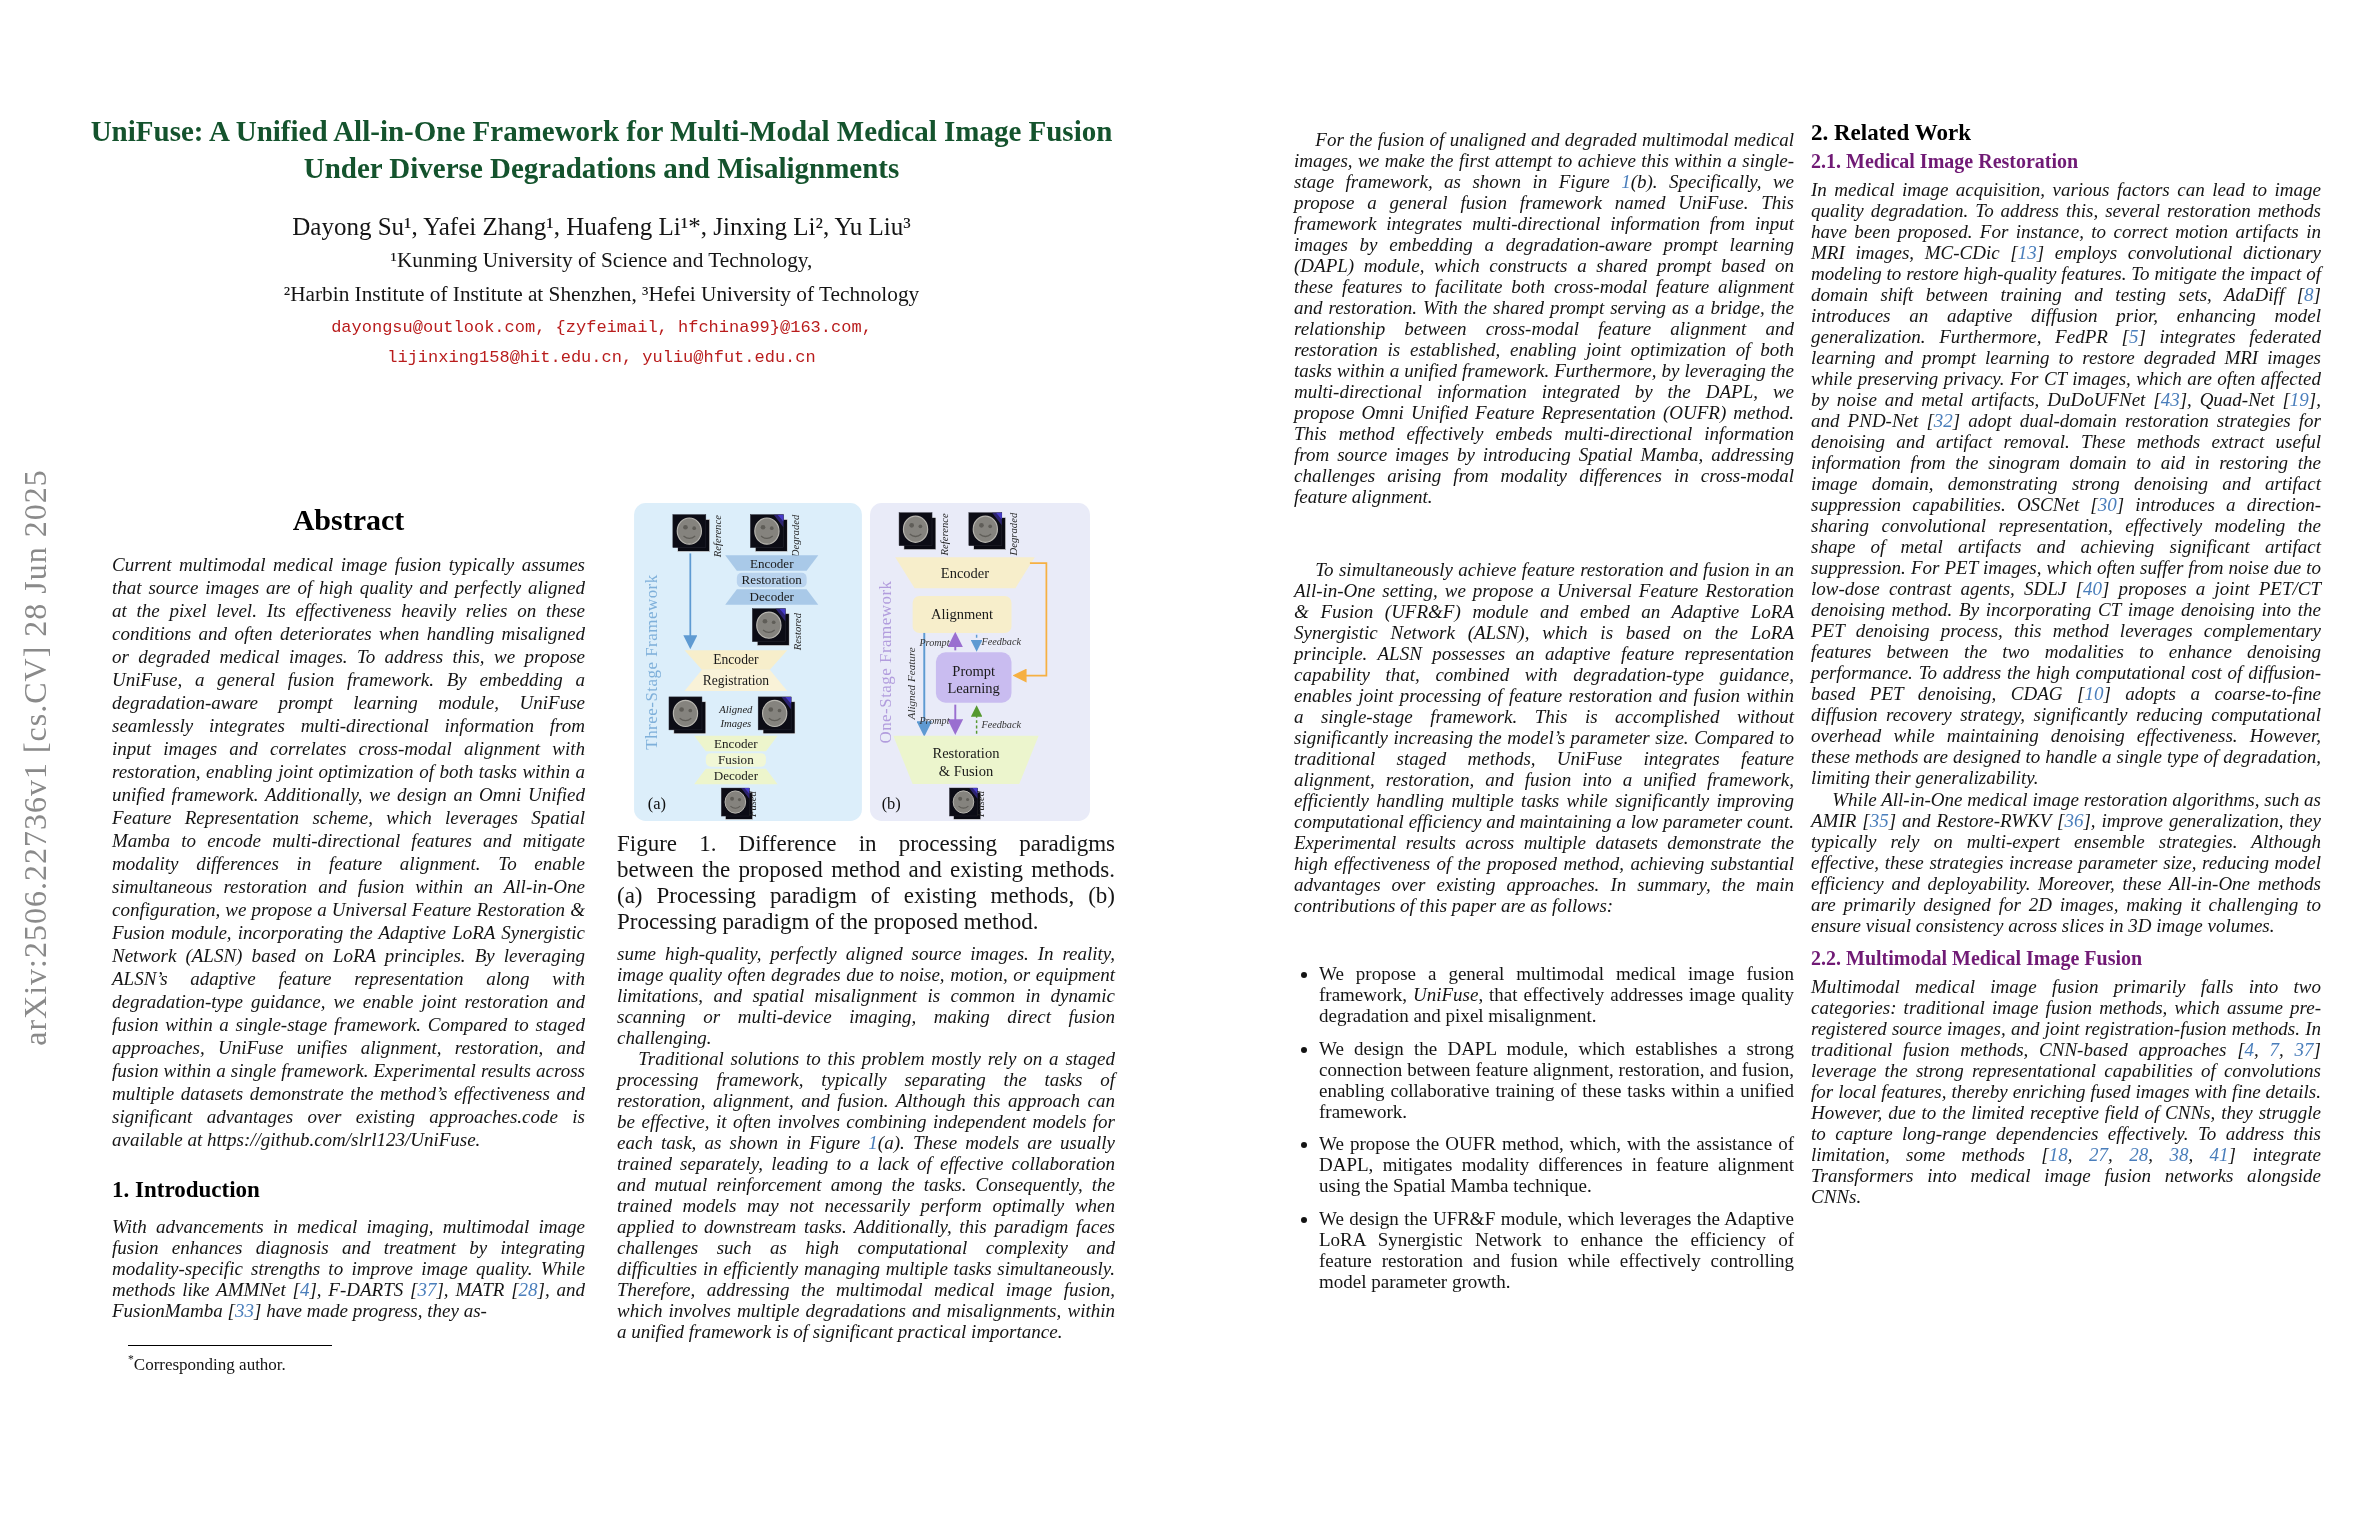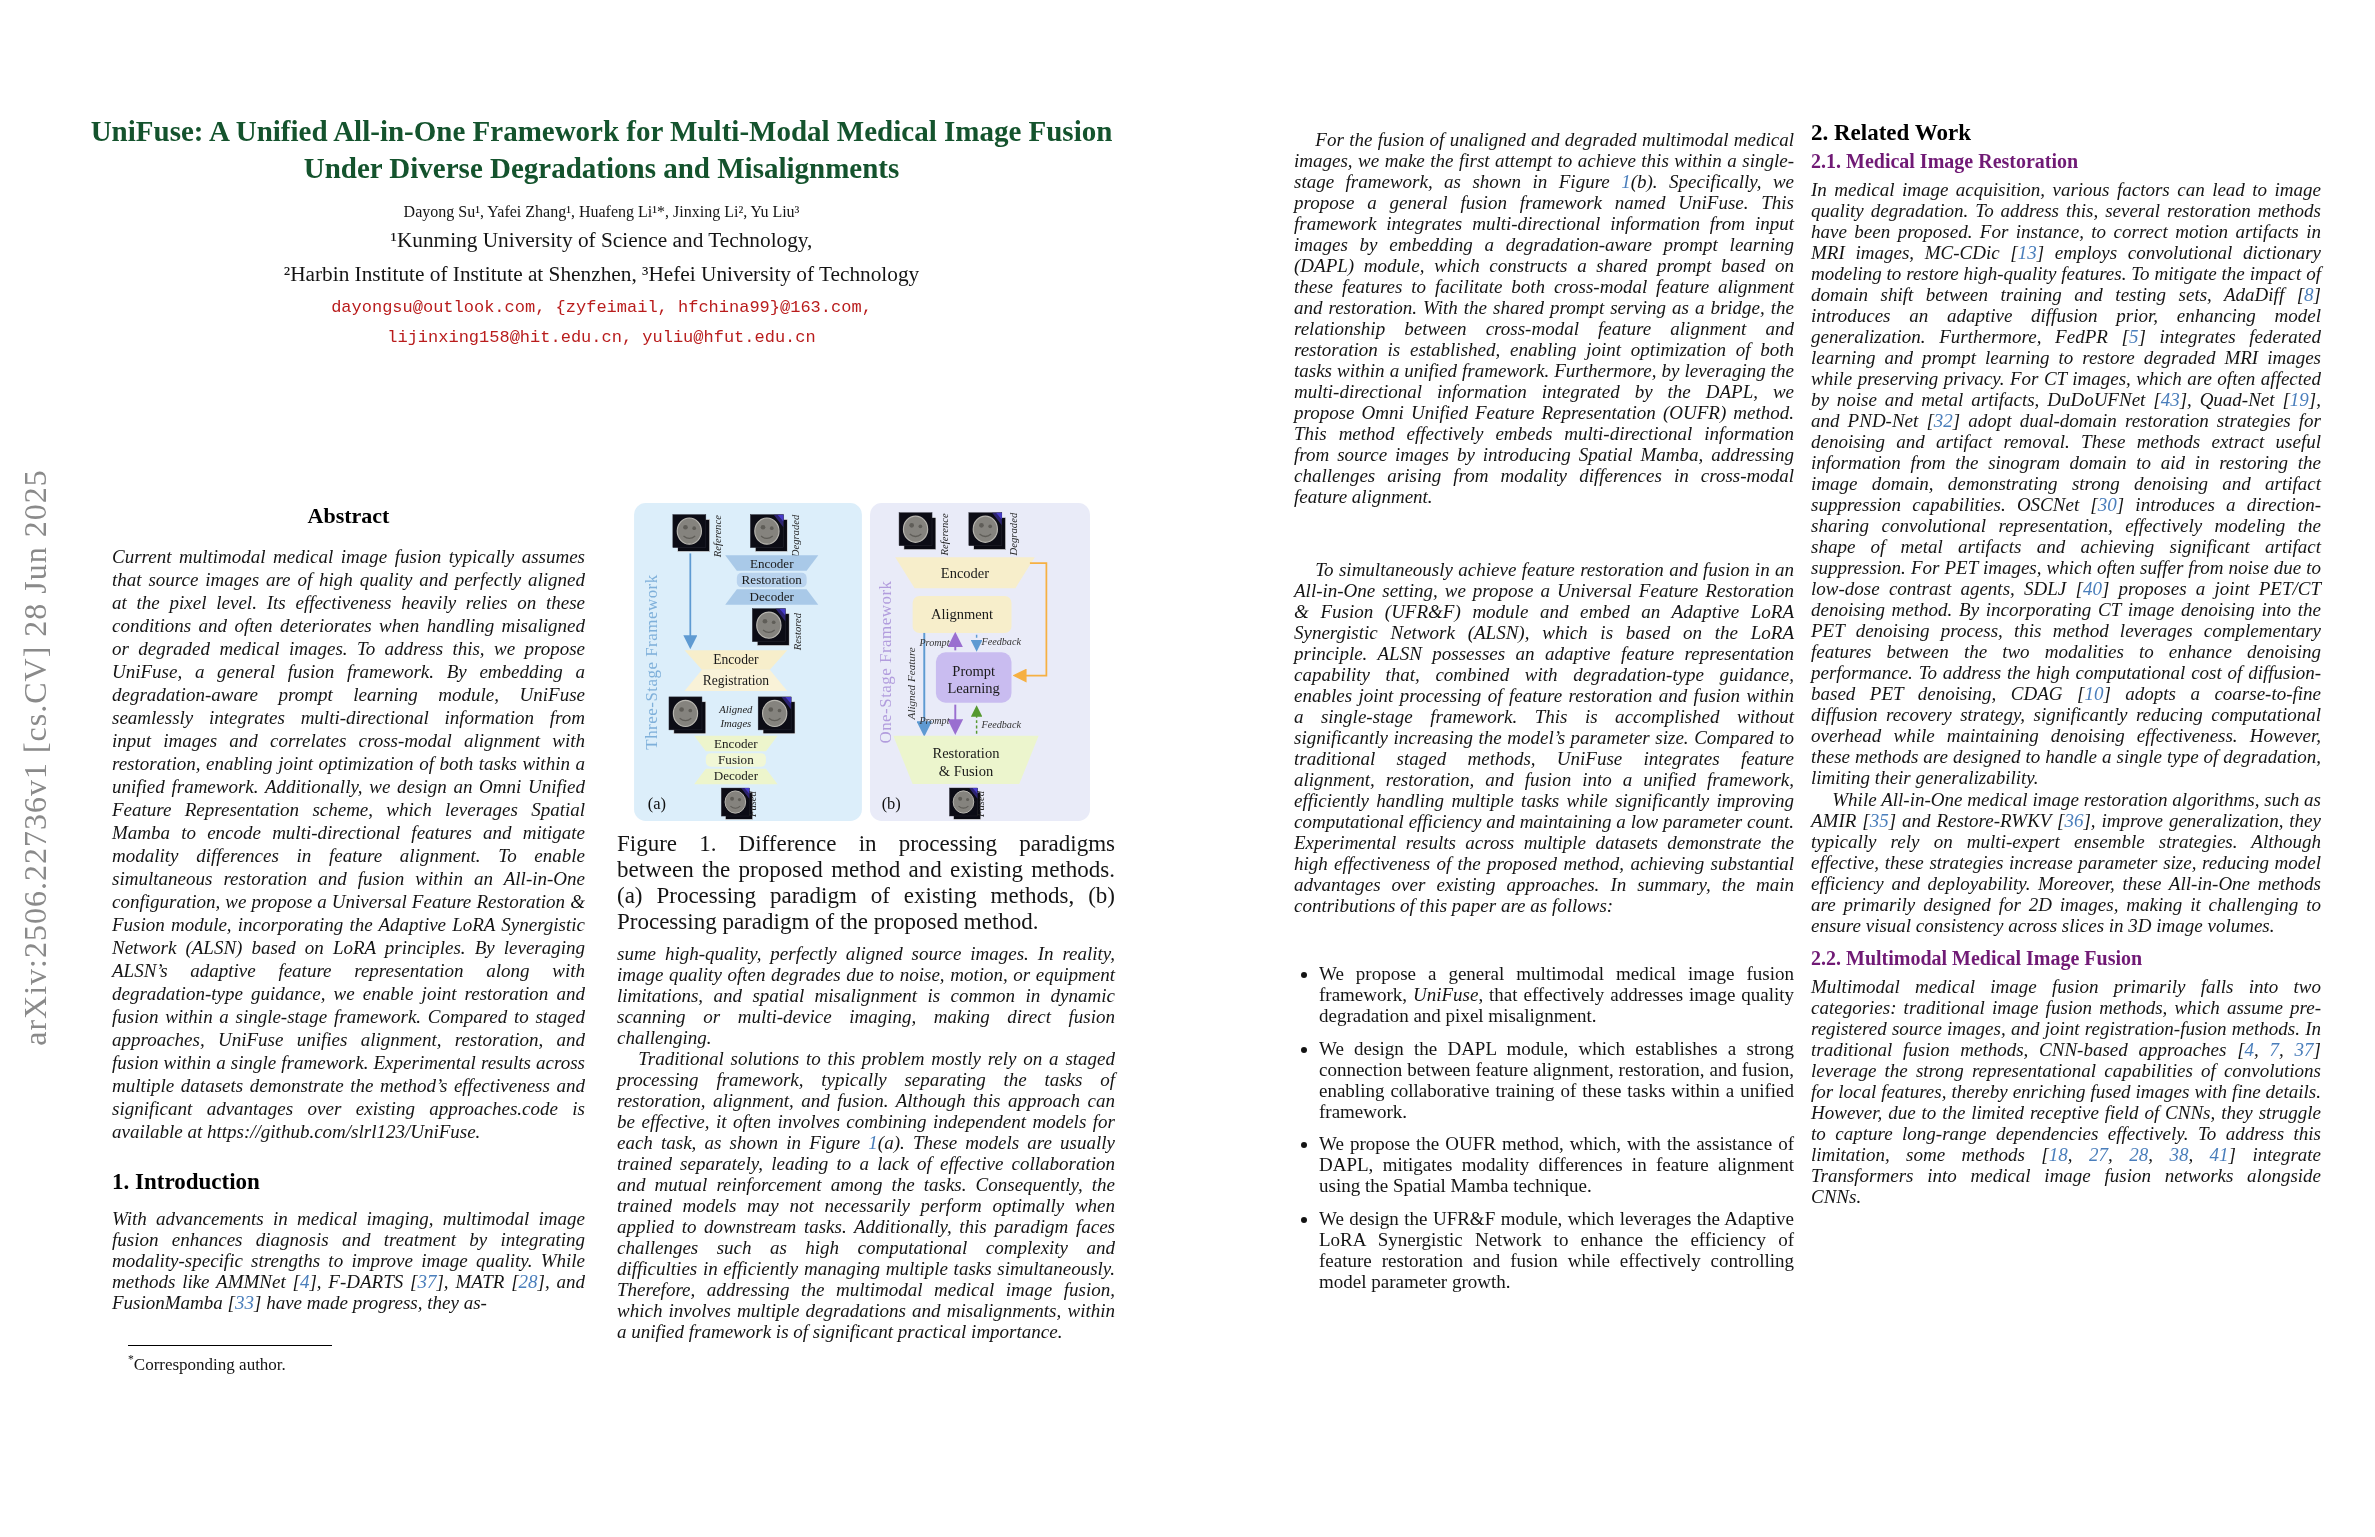--- a/index.html
+++ b/index.html
@@ -8,33 +8,33 @@
 
   
   #arxiv-wrap{position:absolute;left:3.9px;top:359px;width:62px;height:796px;
               display:flex;align-items:center;justify-content:center;}
   #arxiv-wrap span{transform:rotate(-90deg);white-space:nowrap;
                    font-size:32px;color:#8a8a8a;letter-spacing:1px;}
 
   
   #titleblock{position:absolute;left:89px;top:113px;width:1025px;text-align:center;}
   #titleblock h1{font-size:29px;line-height:37px;font-weight:bold;margin:0;color:#14532d;}
-  .authors{margin-top:16px;font-size:16px;}
+  .authors{margin-top:26px;font-size:25px;}
   .affil{font-size:21.3px;line-height:29px;margin-top:4.9px;}
   .emails{font-family:"Liberation Mono", monospace;font-size:17px;line-height:25px;
           color:#b91c1c;margin-top:5.8px;letter-spacing:0px;}
 
   
   .col{position:absolute;text-align:justify;}
   #col1{left:112px;top:503px;width:473px;}
   #col2{left:617px;top:503px;width:498px;}
   #col3{left:1294px;top:129px;width:500px;}
   #col4{left:1811px;top:122px;width:510px;}
 
-  .abs-head{text-align:center;font-size:22px;font-weight:bold;margin:0 0 1.9px 0;color:#000;}
+  .abs-head{text-align:center;font-size:30px;font-weight:bold;margin:0 0 1.9px 0;color:#000;}
   .abstract{font-style:italic;font-size:19px;line-height:23px;margin-top:15.5px;}
 
   .bodytext{font-size:19px;line-height:21px;}
   p{margin:0;font-style:italic;}
   p.ind{text-indent:21.3px;}
 
   h2.sec{font-size:23px;font-weight:bold;margin:26px 0 13.6px 0;text-align:left;color:#000;}
   h2.sec0{margin-top:0;}
   h3.subsec{font-size:20px;font-weight:bold;margin:7.8px 0 6.8px 0;text-align:left;color:#701a75;}
 

